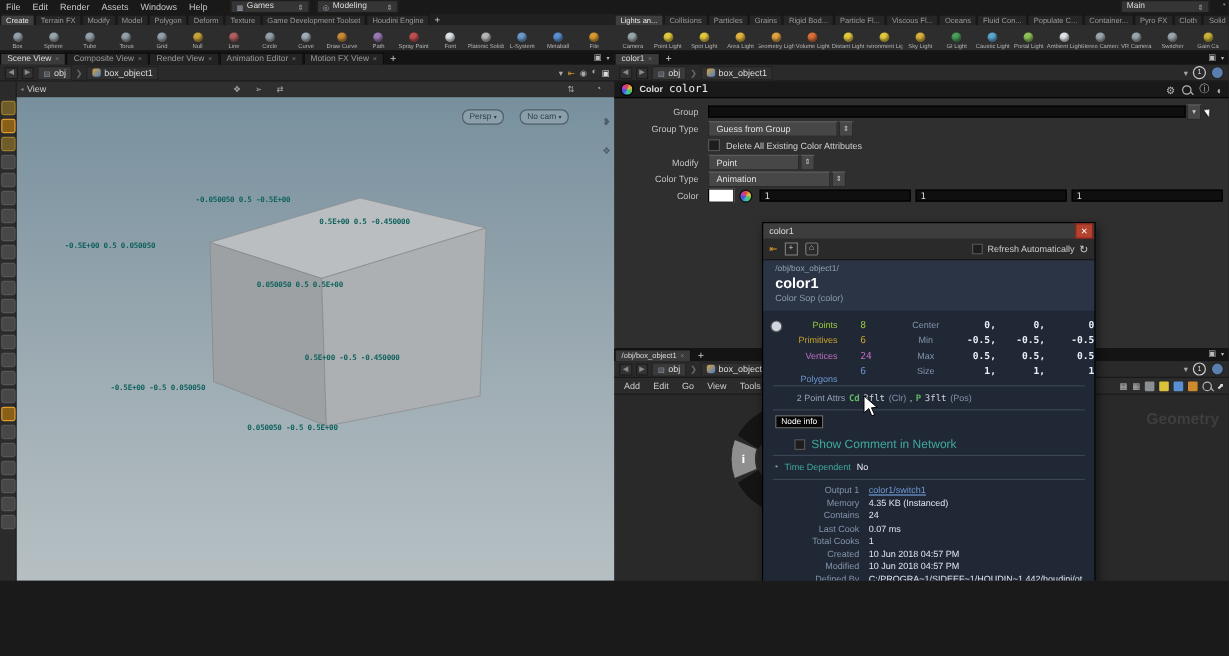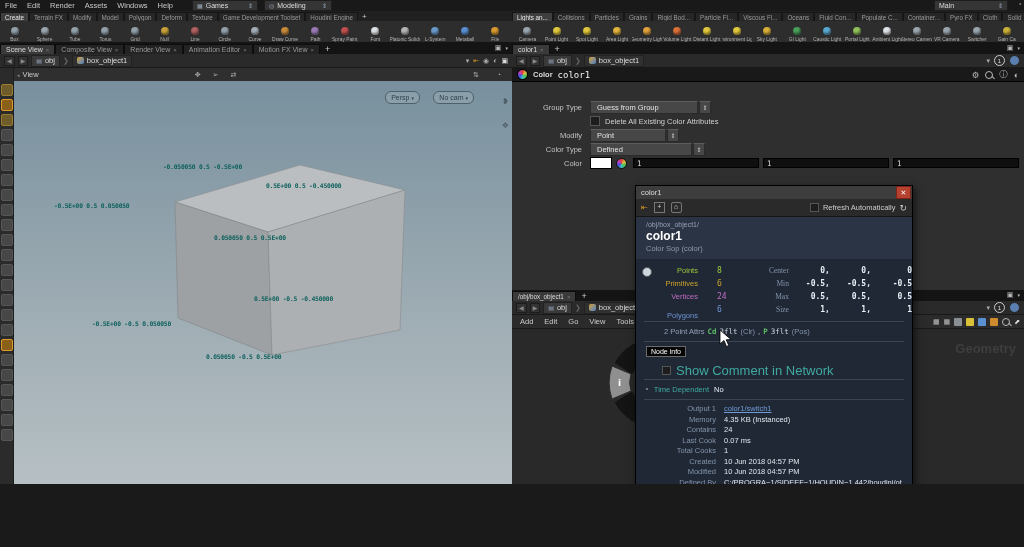--- a/index.html
+++ b/index.html
@@ -116,34 +116,34 @@
   #popup-header{height:42px;background:#2b3444;padding:4px 10px;box-sizing:border-box;}
   #popup-node-path{font-size:7px;color:#93a1b5;}
   #popup-node-name{font-size:12px;font-weight:bold;color:#fff;margin-top:1px;}
   #popup-node-type{font-size:7.5px;color:#8d9aae;margin-top:1px;}
   #popup-stats{position:relative;padding:5px 0 3px 0;}
   .eye{position:absolute;left:6px;top:8px;width:8px;height:8px;border-radius:50%;background:#cfd6e0;
        box-shadow:inset 2px 2px 0 #20283.6;border:1px solid #555;}
   .stat-row{display:flex;align-items:center;height:13px;font-size:7.5px;gap:12px;}
   .stat-name{width:64px;text-align:right;}
   .stat-count{width:26px;padding-left:7px;font-family:"DejaVu Sans Mono",monospace;font-size:8px;}
-  .stat-dim{width:36px;text-align:right;color:#8293a9;font-family:Liberation Serif, serif;}
+  .stat-dim{width:36px;text-align:center;color:#8293a9;}
   .stat-val{width:30px;text-align:right;font-family:"DejaVu Sans Mono",monospace;font-size:8px;color:#e8eef5;font-weight:bold;}
   .pop-div{height:1px;background:#3b4452;margin:2px 8px;}
   #attrs-row{display:flex;align-items:center;height:15px;font-size:7.5px;padding-left:28px;gap:3px;}
   .attr-prefix{color:#93a1b5;}
   .attr-g{color:#5dbb63;font-weight:bold;}
   .attr-t{color:#cdd6e0;}
   .attr-a{color:#8293a9;}
   #comment-row{display:flex;align-items:center;height:17px;gap:6px;padding-left:8px;font-size:7.5px;color:#55657f;}
   .bubble{width:8px;height:7px;border-radius:50% 50% 50% 0;background:#2e9e93;}
   #tooltip-gap{height:20px;position:relative;}
   #node-tooltip{position:absolute;left:10px;top:2px;background:#060606;border:1px solid #6a6a6a;color:#fff;
                 font-size:7px;padding:1px 4px;white-space:nowrap;}
-  #showcomment-row{display:flex;align-items:center;height:13px;gap:5px;padding-left:26px;font-size:13px;color:#3fa99e;}
+  #showcomment-row{display:flex;align-items:center;height:13px;gap:5px;padding-left:26px;font-size:10px;color:#3fa99e;}
   #time-row{display:flex;align-items:center;height:15px;gap:5px;padding-left:8px;font-size:7.5px;}
   .clock-ico{color:#8aa7a0;font-size:8px;}
   #popup-info{padding-top:2px;}
   .info-row{display:flex;font-size:7.5px;line-height:10.5px;}
   .info-label{width:80px;text-align:right;color:#8293a9;flex:0 0 auto;margin-right:8px;}
   .info-value{color:#dfe6ee;width:178px;word-break:break-all;}
   .info-link{color:#6f9bd6;text-decoration:underline;}
 
   
   #playbar{left:0;top:510px;width:1024px;height:22px;background:#242424;border-top:1px solid #101010;}
@@ -520,38 +520,44 @@
     <span id="param-name">color1</span>
     <span class="ph-right">
       <span>⚙</span>
       <span class="mag"></span>
       <span>ⓘ</span>
       <span>◐</span>
     </span>
   </div>
 
   <div id="param-body" class="abs">
+    <div class="prow" style="top:5px;">
+      <span class="plabel">Group</span>
+      <span class="pfield" style="width:398px;"></span>
+      <span class="pspin">▾</span>
+      <span style="margin-left:4px;" class="cursor-tri"></span>
+    </div>
     <div class="prow" style="top:19px;">
       <span class="plabel">Group Type</span>
       <span class="pdrop" style="width:94px;">Guess from Group</span>
       <span class="pspin">⇕</span>
     </div>
     <div class="prow" style="top:33px;">
       <span class="plabel"></span>
       <span class="pcheck"></span>
       <span style="font-size:7.5px;color:#cfcfcf;margin-left:5px;">Delete All Existing Color Attributes</span>
     </div>
     <div class="prow" style="top:47px;">
       <span class="plabel">Modify</span>
       <span class="pdrop" style="width:62px;">Point</span>
       <span class="pspin">⇕</span>
     </div>
     <div class="prow" style="top:61px;">
       <span class="plabel">Color Type</span>
-      <span class="pdrop" style="width:88px;">Defined</span>
+      <span class="pdrop" style="width:88px;">Animation</span>
       <span class="pspin">⇕</span>
     </div>
     <div class="prow" style="top:75px;">
       <span class="plabel">Color</span>
       <span id="color-swatch" style="width: 20px; height: 10px; border: 1px solid rgb(0, 0, 0); background: rgb(255, 255, 255);"></span>
       <span style="width:9px;height:9px;border-radius:50%;margin-left:4px;border:1px solid #111;background:conic-gradient(#e04040,#e0c040,#50c050,#40c0c0,#4050e0,#c040c0,#e04040);"></span>
       <span class="pfield" style="width:126px;margin-left:6px;">1</span>
       <span class="pfield" style="width:126px;margin-left:4px;">1</span>
       <span class="pfield" style="width:126px;margin-left:4px;">1</span>
     </div>

